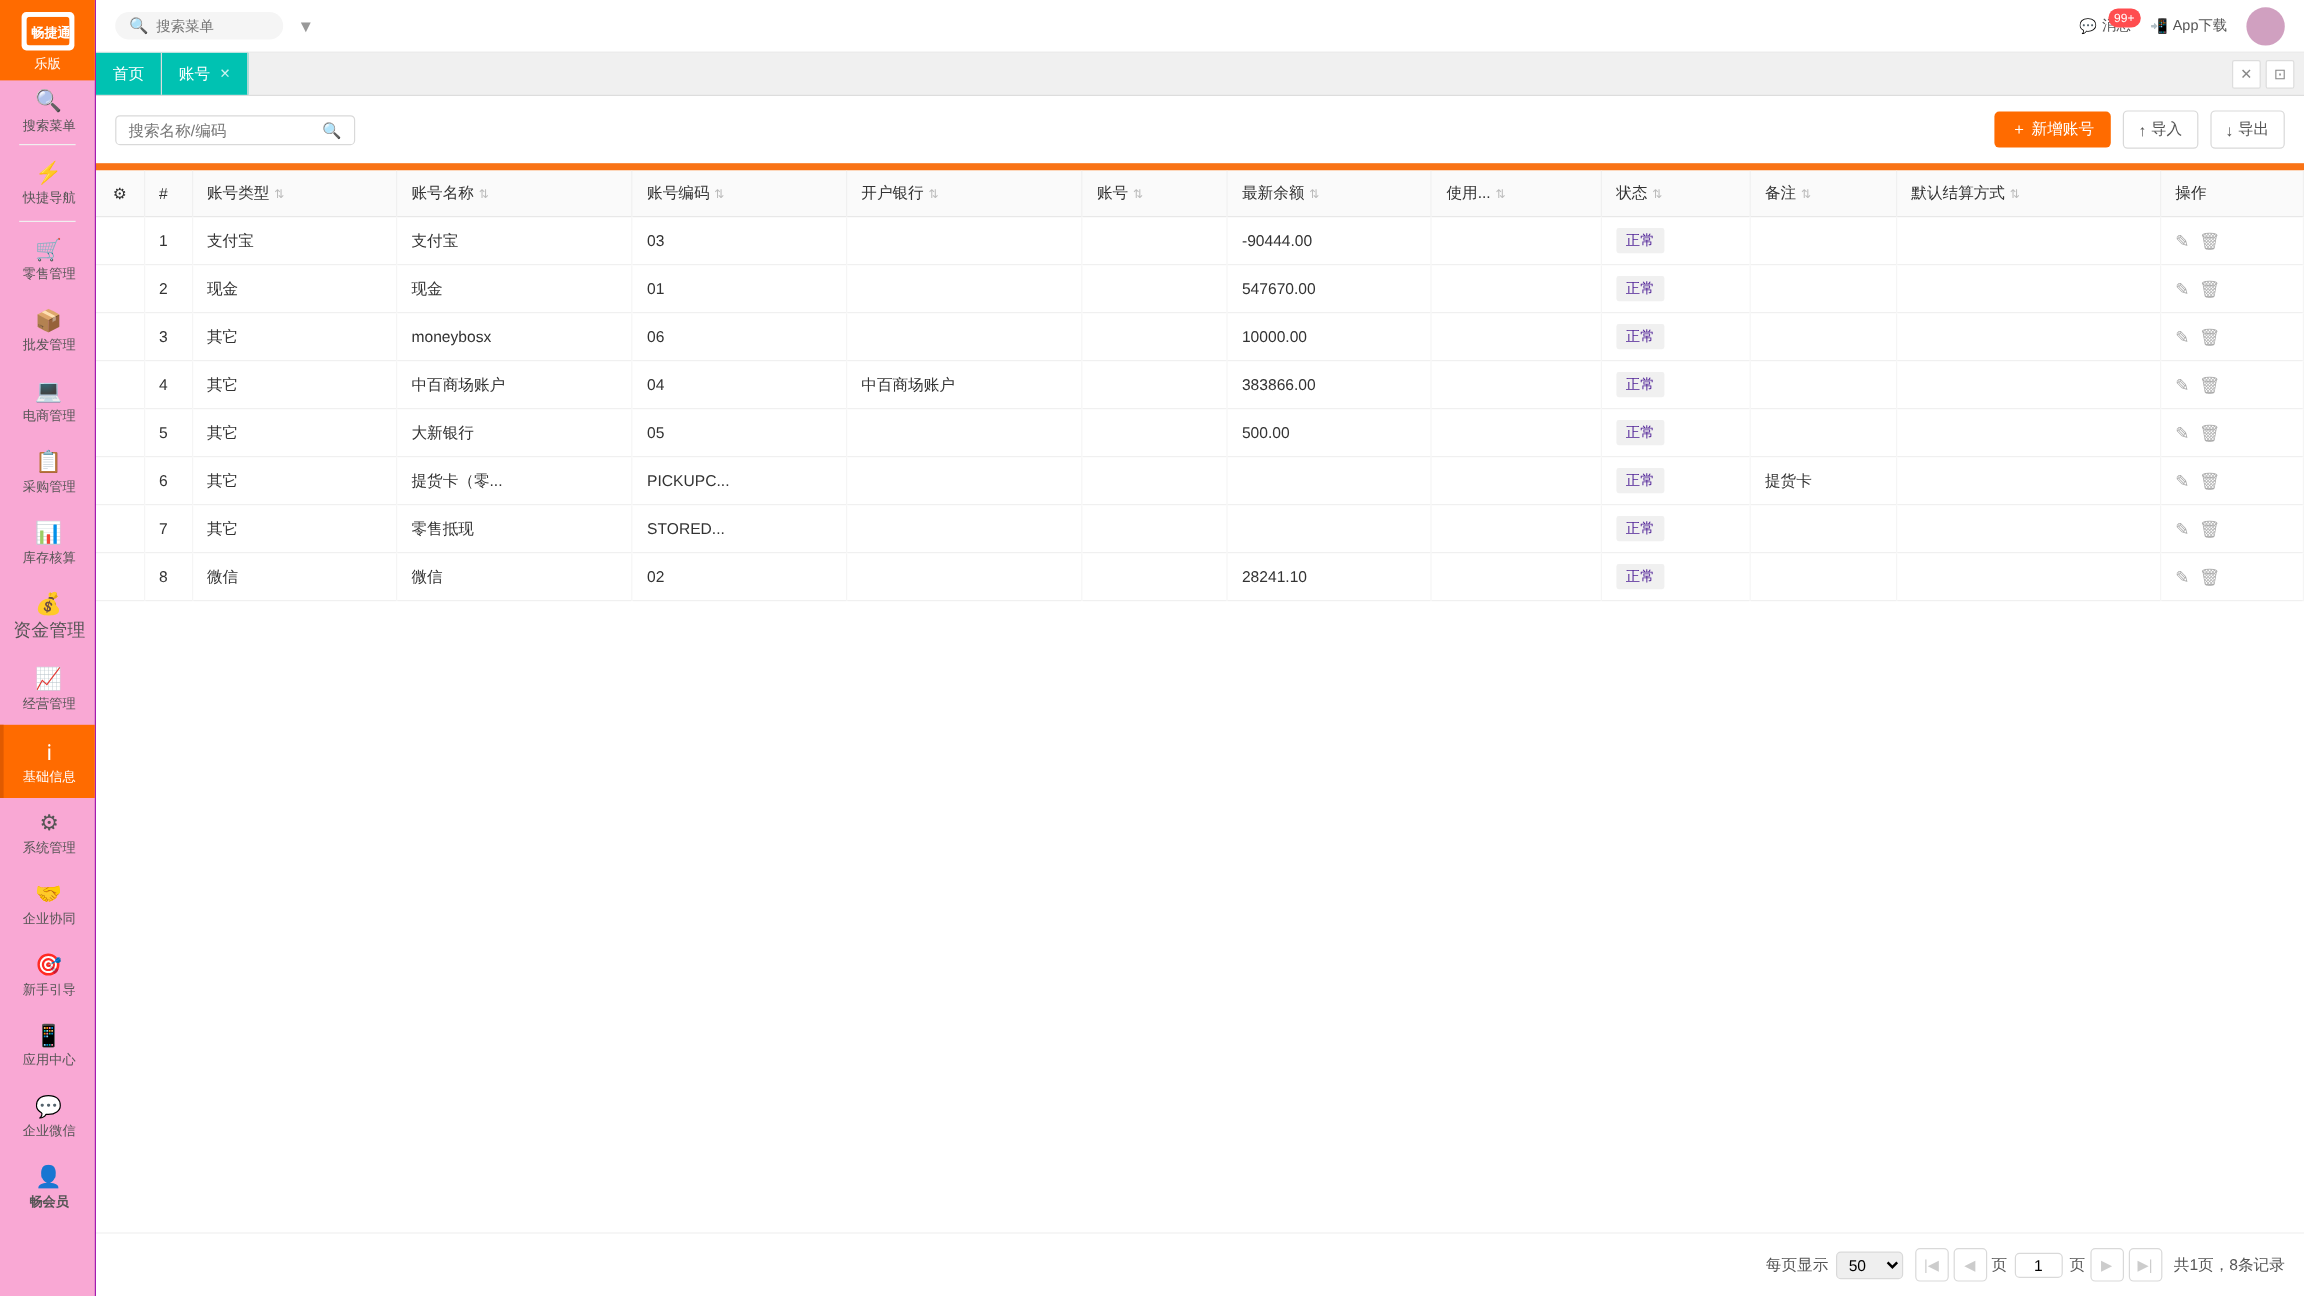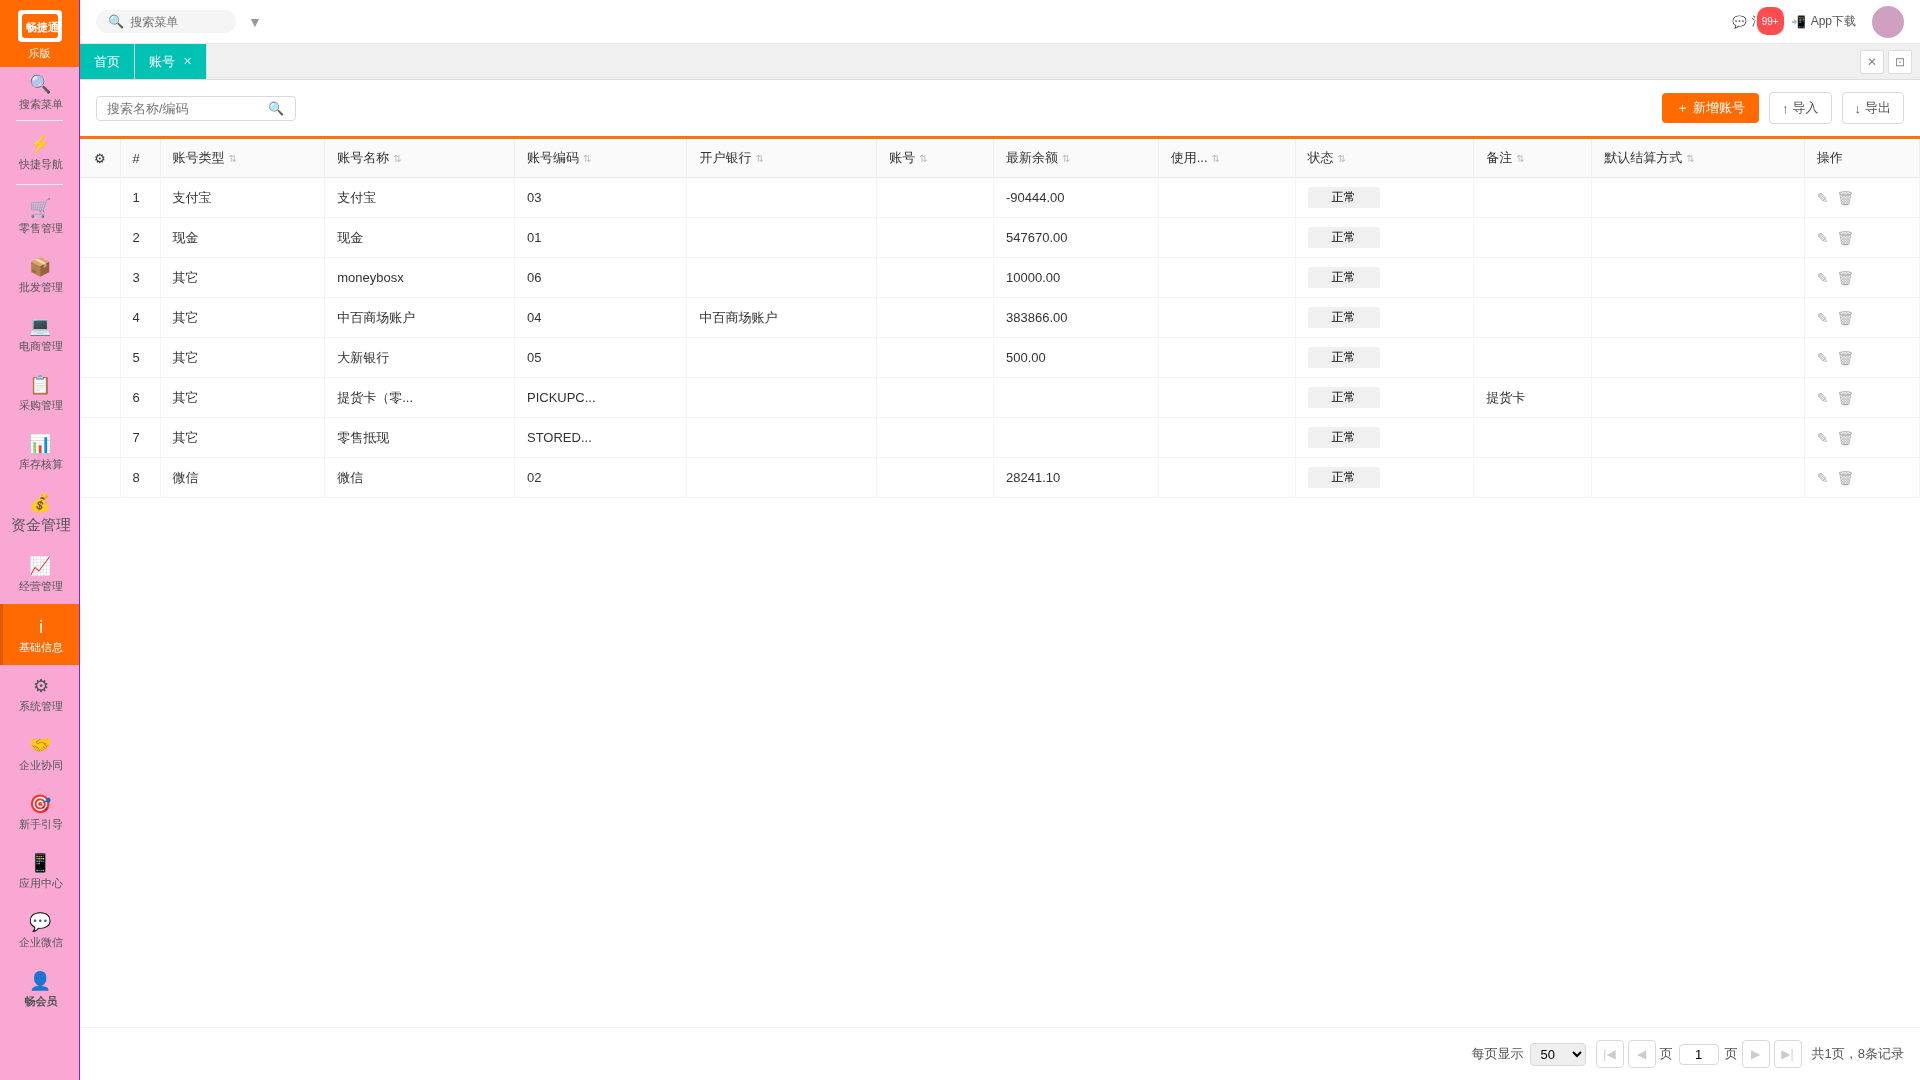--- a/index.html
+++ b/index.html
@@ -93,21 +93,21 @@
     .topbar-nav-arrow { color: #999; cursor: pointer; font-size: 14px; }
     .topbar-right { display: flex; align-items: center; gap: 16px; }
     .topbar-msg { display: flex; align-items: center; gap: 4px; font-size: 12px; color: #555; cursor: pointer; position: relative; }
     .badge {
       background: #ff4d4f;
       color: white;
       border-radius: 10px;
       font-size: 10px;
       padding: 0 5px;
       min-width: 18px;
-      height: 28px;
+      height: 16px;
       display: flex;
       align-items: center;
       justify-content: center;
       position: absolute;
       top: -6px;
       right: -8px;
     }
     .topbar-app { display: flex; align-items: center; gap: 4px; font-size: 12px; color: #555; cursor: pointer; }
     .topbar-avatar { width: 32px; height: 32px; border-radius: 50%; background: #d0a0c0; cursor: pointer; overflow: hidden; }
 
@@ -145,21 +145,21 @@
       flex-direction: column;
       overflow: hidden;
     }
 
     
     .page-toolbar {
       display: flex;
       align-items: center;
       justify-content: space-between;
       padding: 12px 16px;
-      border-bottom: 3px solid #f97316;
+      border-bottom: 6px solid #f97316;
       flex-shrink: 0;
     }
     .search-box {
       display: flex;
       align-items: center;
       border: 1px solid #d9d9d9;
       border-radius: 4px;
       padding: 4px 10px;
       gap: 6px;
       width: 200px;
@@ -228,23 +228,23 @@
     }
     tbody td {
       padding: 9px 12px;
       color: #333;
       border-right: 1px solid #f5f5f5;
     }
     tbody td:first-child { text-align: center; color: #888; }
     .status-badge {
       display: inline-block;
       background: #f0f0f0;
-      color: #000000;
+      color: #4c1d95;
       border-radius: 2px;
-      padding: 2px 24px;
+      padding: 2px 8px;
       font-size: 12px;
     }
     .action-btns { display: flex; gap: 8px; align-items: center; }
     .action-icon { color: #aaa; cursor: pointer; font-size: 14px; }
 
     
     .pagination {
       display: flex;
       align-items: center;
       justify-content: flex-end;

